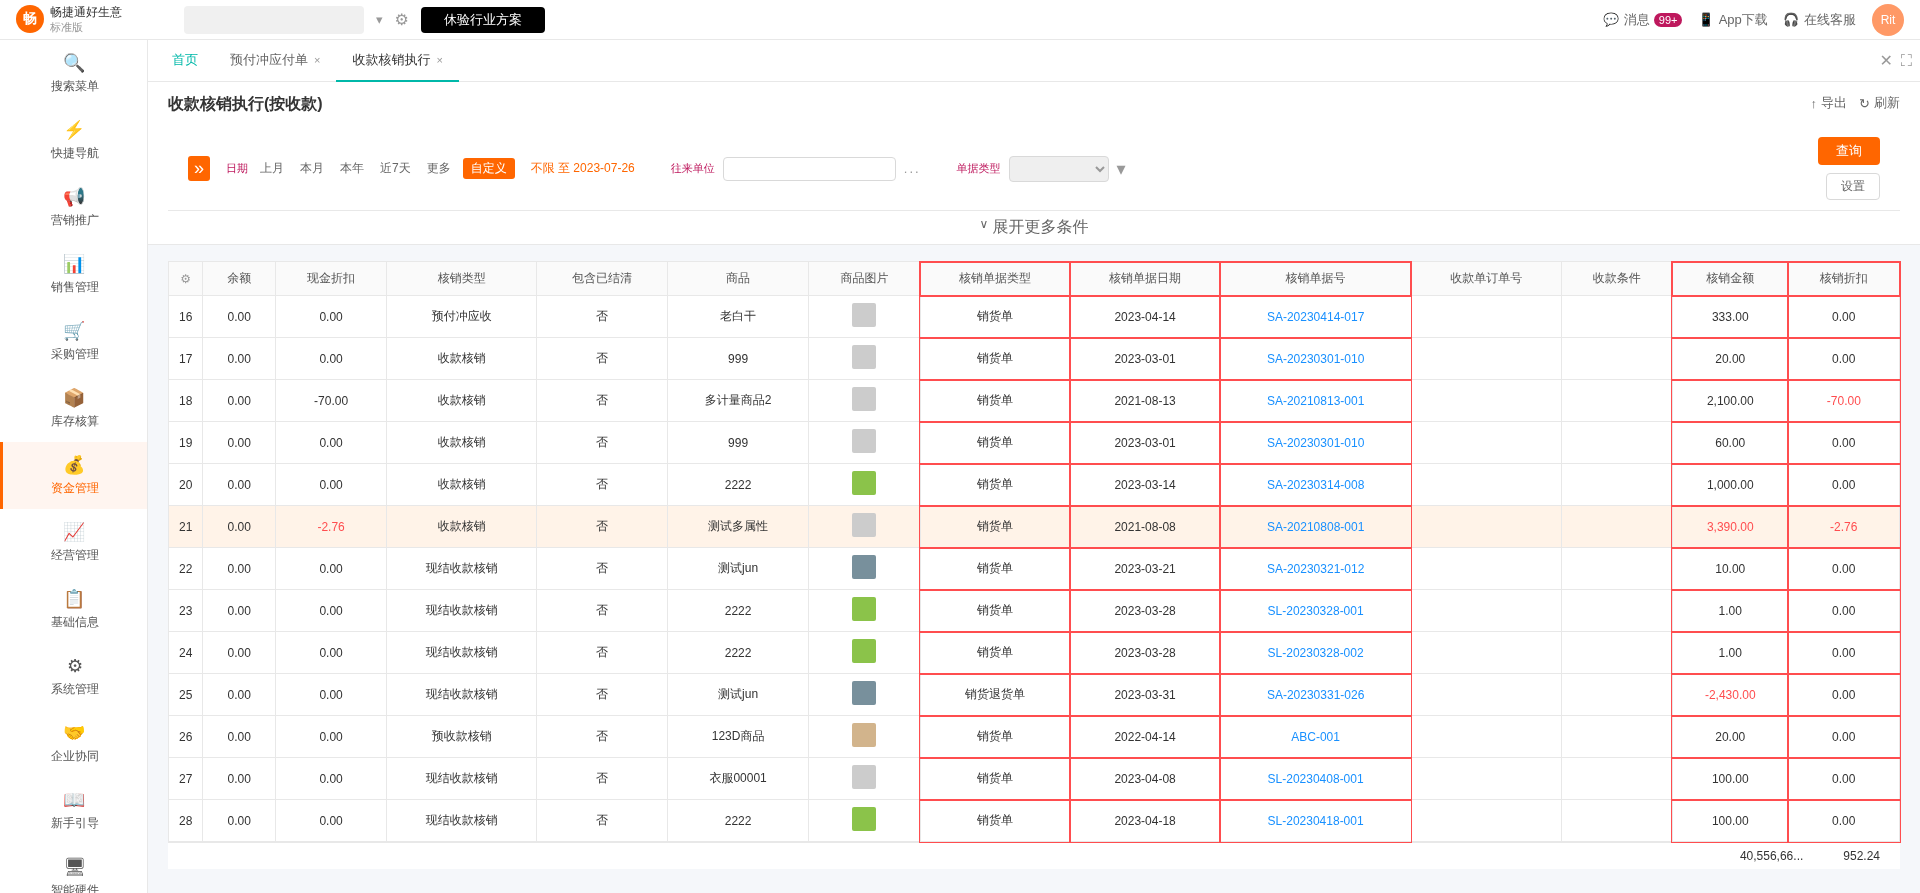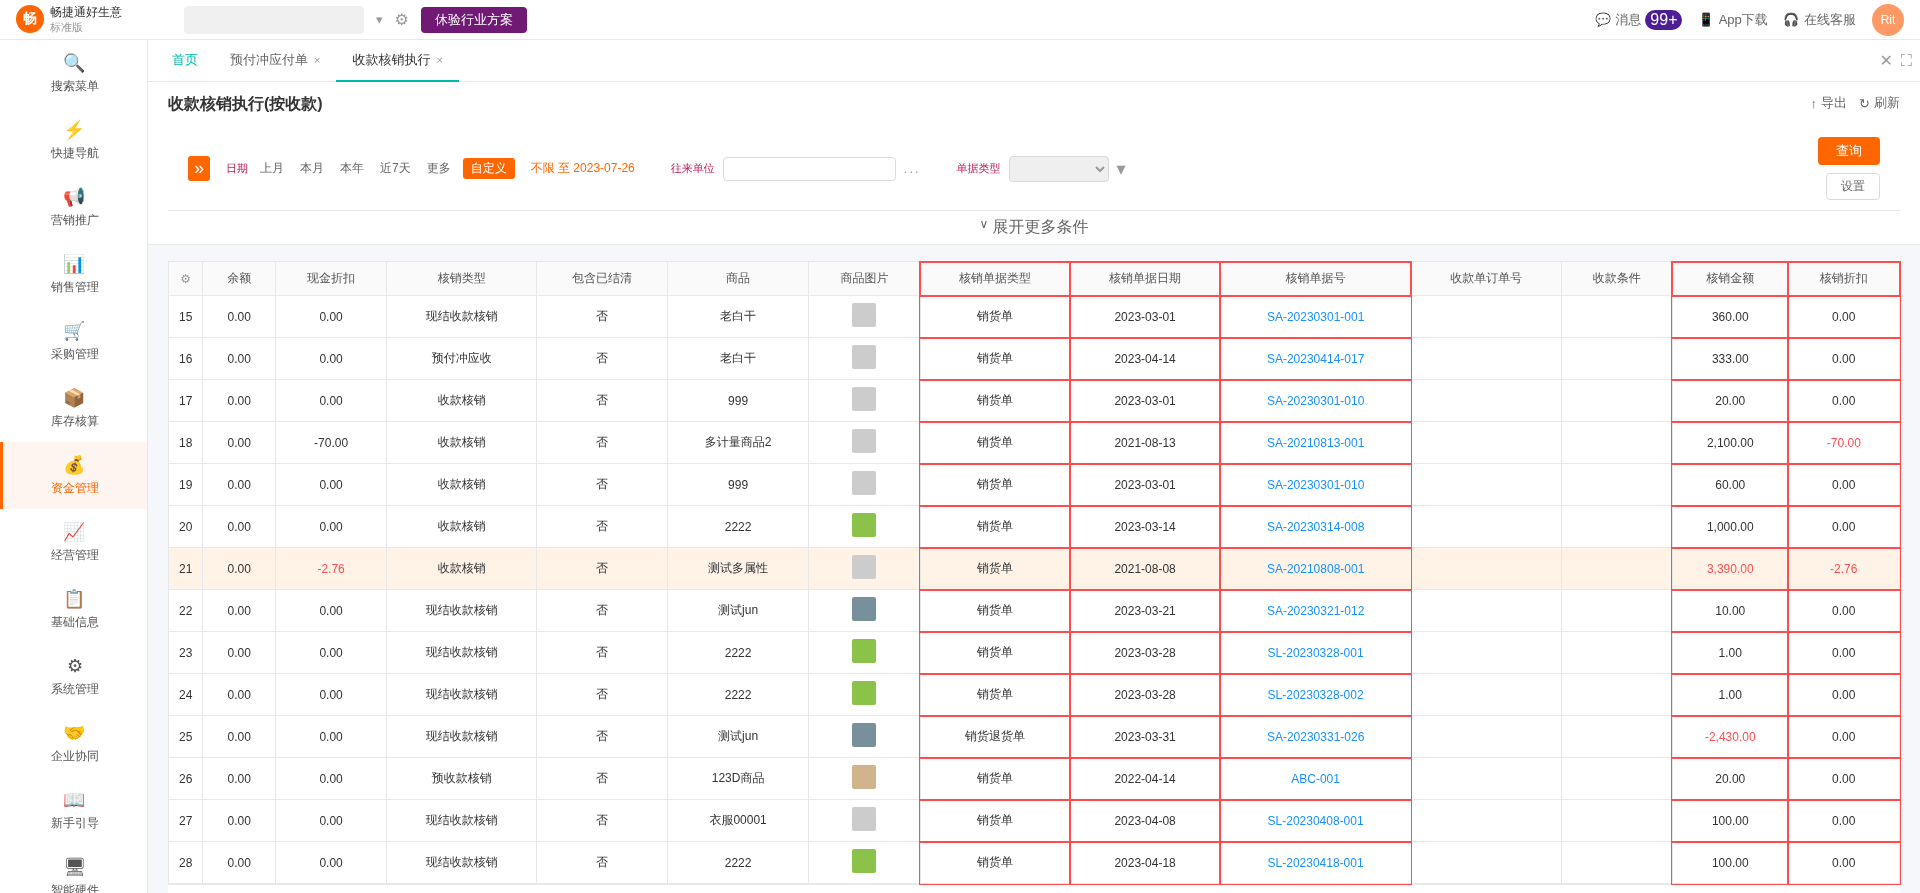--- a/index.html
+++ b/index.html
@@ -4,22 +4,22 @@
   <style>
     * { box-sizing: border-box; margin: 0; padding: 0; }
     body { font-family: 'Microsoft YaHei', Arial, sans-serif; font-size: 13px; background: #f5f5f5; color: #333; }
 
     
     .top-bar { height: 40px; background: #fff; display: flex; align-items: center; padding: 0 16px; border-bottom: 1px solid #e8e8e8; gap: 12px; }
     .top-bar-logo { display: flex; align-items: center; gap: 6px; width: 148px; }
     .logo-icon { width: 28px; height: 28px; background: #f60; border-radius: 50%; display: flex; align-items: center; justify-content: center; color: #fff; font-size: 14px; font-weight: bold; }
     .logo-text { font-size: 12px; color: #333; line-height: 1.3; }
     .top-bar-right { margin-left: auto; display: flex; align-items: center; gap: 16px; font-size: 13px; color: #666; }
-    .top-bar-btn { background: #701a75; color: #fff; border: none; border-radius: 4px; padding: 4px 14px; font-size: 13px; cursor: pointer; }
-    .badge { background: #4c1d95; color: #fff; border-radius: 10px; padding: 1px 5px; font-size: 16px; }
+    .top-bar-btn { background: #000000; color: #fff; border: none; border-radius: 4px; padding: 4px 23px; font-size: 13px; cursor: pointer; }
+    .badge { background: #be185d; color: #fff; border-radius: 10px; padding: 1px 5px; font-size: 11px; }
     .top-bar-icon-group { display: flex; align-items: center; gap: 4px; cursor: pointer; }
 
     
     .main-layout { display: flex; height: calc(100vh - 40px); }
 
     
     .sidebar { width: 148px; background: #fff; border-right: 1px solid #e8e8e8; display: flex; flex-direction: column; overflow-y: auto; }
     .sidebar-item { display: flex; flex-direction: column; align-items: center; padding: 12px 8px; cursor: pointer; color: #555; font-size: 12px; gap: 4px; border-left: 3px solid transparent; }
     .sidebar-item.active { background: #fff5f0; border-left-color: #ff6600; color: #ff6600; }
     .sidebar-icon { font-size: 18px; }
@@ -265,36 +265,20 @@
               <th style="outline:2px solid #ff4d4f;outline-offset:-1px;">核销单据类型</th>
               <th style="outline:2px solid #ff4d4f;outline-offset:-1px;font-family:Liberation Mono, monospace;">核销单据日期</th>
               <th style="outline:2px solid #ff4d4f;outline-offset:-1px;">核销单据号</th>
               <th>收款单订单号</th>
               <th>收款条件</th>
               <th style="outline:2px solid #ff4d4f;outline-offset:-1px;">核销金额</th>
               <th style="outline:2px solid #ff4d4f;outline-offset:-1px;">核销折扣</th>
             </tr>
           </thead>
           <tbody id="table-body">
-          <tr>
-    <td>15</td>
-    <td>0.00</td>
-    <td>0.00</td>
-    <td>现结收款核销</td>
-    <td>否</td>
-    <td>老白干</td>
-    <td><span style="display:inline-block;width:24px;height:24px;background:#ccc;border-radius:2px;"></span></td>
-    <td style="outline:1px solid #ff4d4f;">销货单</td>
-    <td style="outline:1px solid #ff4d4f;">2023-03-01</td>
-    <td style="outline:1px solid #ff4d4f;"><a href="#" class="link-text">SA-20230301-001</a></td>
-    <td></td>
-    <td></td>
-    <td style="outline:1px solid #ff4d4f;">360.00</td>
-    <td style="outline:1px solid #ff4d4f;">0.00</td>
-  </tr>
               <tr>
     <td>16</td>
     <td>0.00</td>
     <td>0.00</td>
     <td>预付冲应收</td>
     <td>否</td>
     <td>老白干</td>
     <td><span style="display:inline-block;width:24px;height:24px;background:#ccc;border-radius:2px;"></span></td>
     <td style="outline:1px solid #ff4d4f;">销货单</td>
     <td style="outline:1px solid #ff4d4f;">2023-04-14</td>

